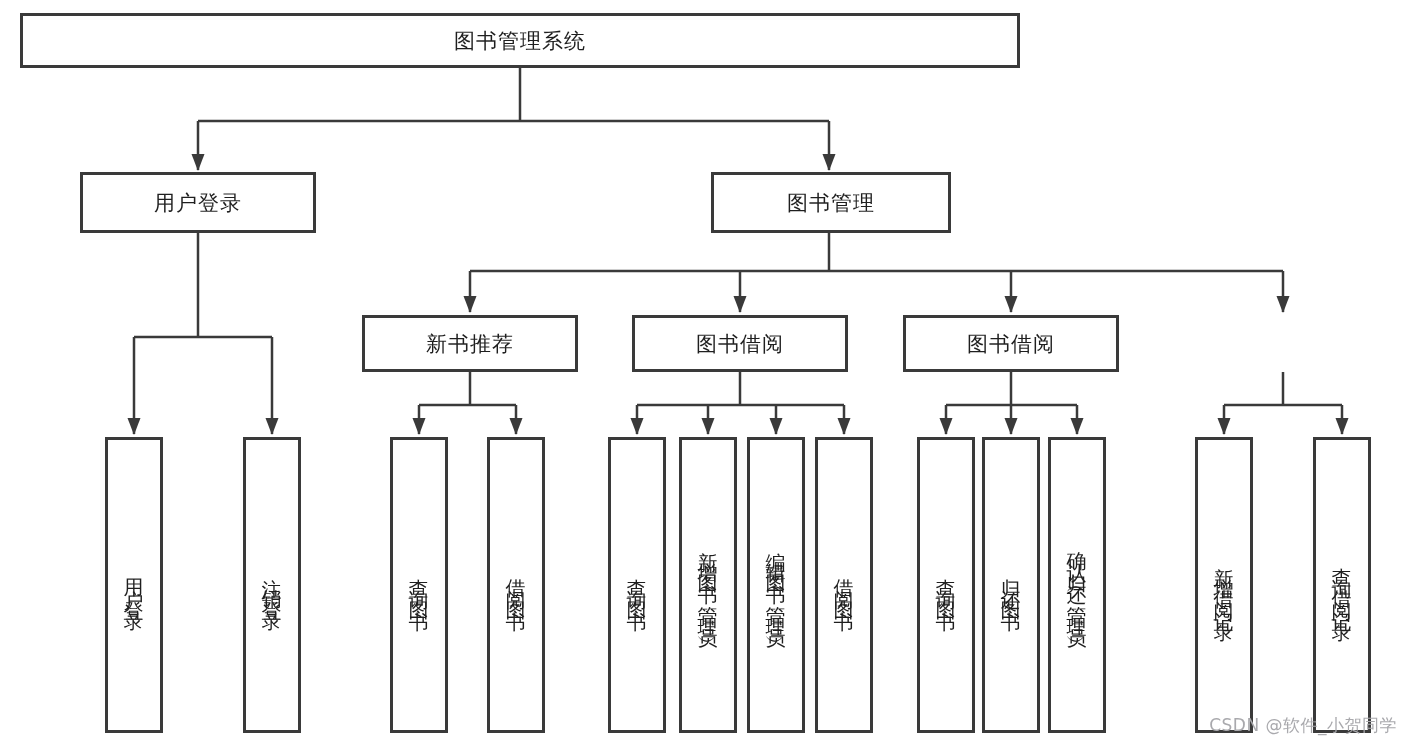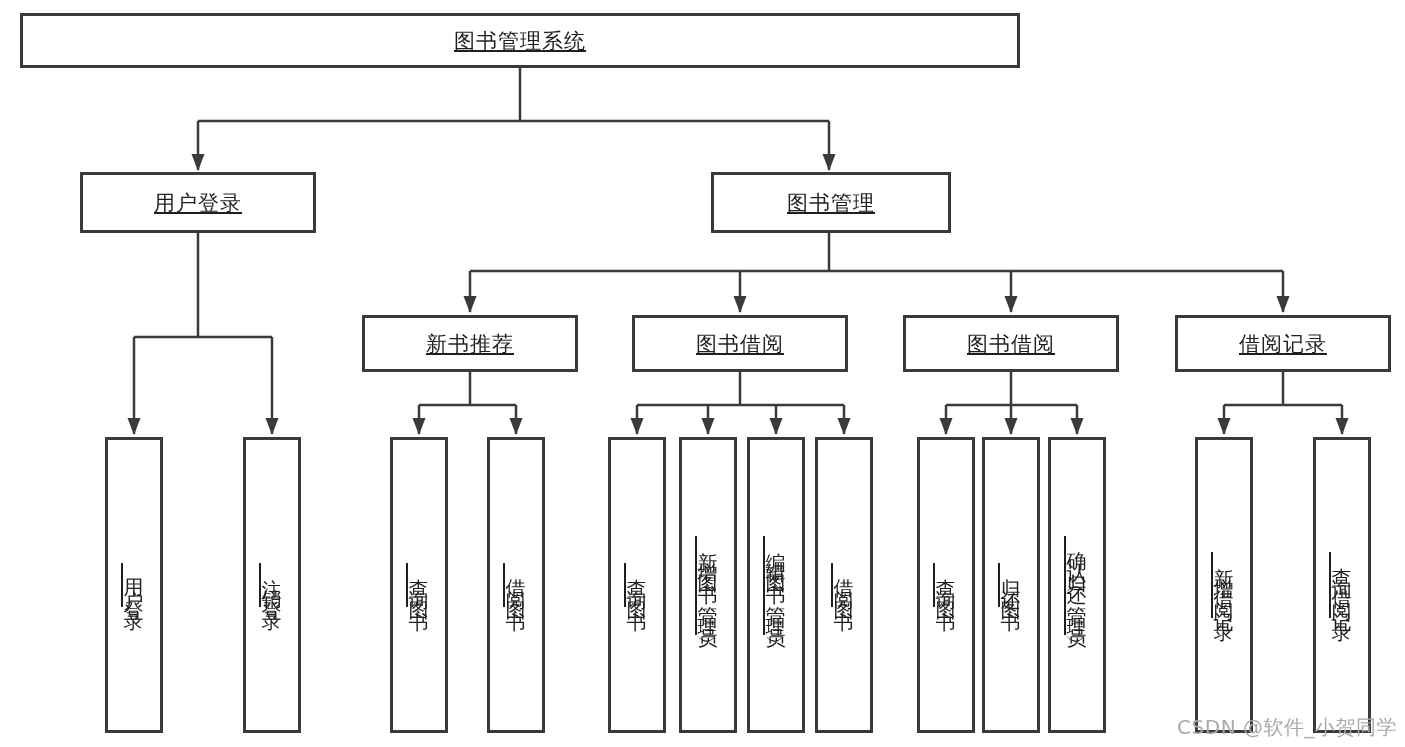--- a/index.html
+++ b/index.html
@@ -31,35 +31,34 @@
     border: 3px solid var(--line);
     display: flex;
     align-items: center;
     justify-content: center;
     color: var(--text);
   }
   .node .lbl {
     font-size: 21px;
     letter-spacing: 1px;
     white-space: nowrap;
-    text-decoration: underline;
   }
   .node.vert .lbl {
     writing-mode: vertical-rl;
     text-orientation: mixed;
     font-size: 20px;
     letter-spacing: 11px;
     line-height: 1;
     white-space: normal;
   }
   .watermark {
     position: absolute;
     right: 8px;
     top: 714px;
-    font-size: 20px;
+    font-size: 17px;
     color: var(--watermark);
     letter-spacing: 0.5px;
     white-space: nowrap;
   }
 </style>
 </head>
 <body>
 
 <div class="canvas">
 
@@ -126,23 +125,20 @@
 
   <div class="node" style="left:362px; top:315px; width:216px; height:57px;">
     <span class="lbl">新书推荐</span>
   </div>
   <div class="node" style="left:632px; top:315px; width:216px; height:57px;">
     <span class="lbl">图书借阅</span>
   </div>
   <div class="node" style="left:903px; top:315px; width:216px; height:57px;">
     <span class="lbl">图书借阅</span>
   </div>
-  <div class="node" style="left:1175px; top:315px; width:216px; height:57px;">
-    <span class="lbl">借阅记录</span>
-  </div>
 
   <div class="node vert" style="left:105px; top:437px; width:58px; height:296px;">
     <span class="lbl">用户登录</span>
   </div>
   <div class="node vert" style="left:243px; top:437px; width:58px; height:296px;">
     <span class="lbl">注销登录</span>
   </div>
 
   <div class="node vert" style="left:390px; top:437px; width:58px; height:296px;">
     <span class="lbl">查询图书</span>

